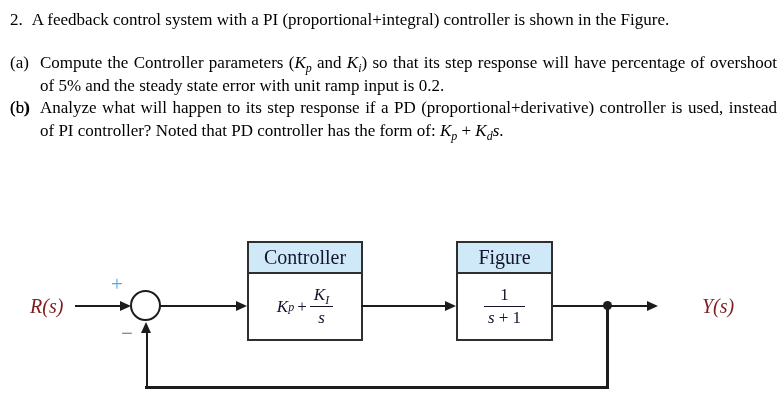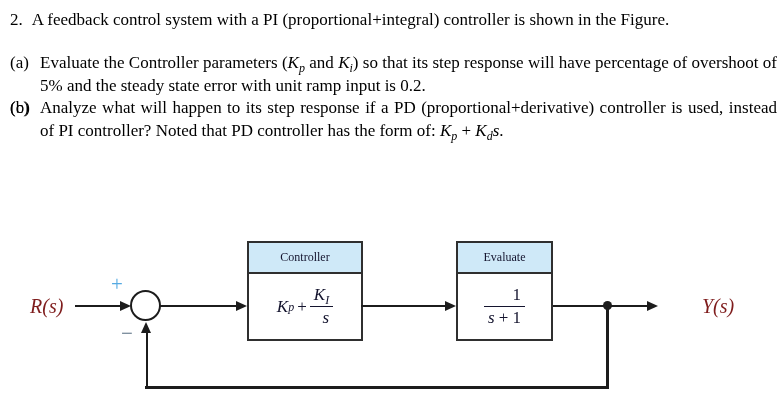--- a/index.html
+++ b/index.html
@@ -49,41 +49,41 @@
   .sign-minus { left: 121px; top: 94px; color: #5d7286; }
   .sig-label { position: absolute; top: 65px; font-size: 20px;
     font-style: italic; color: #7f1d1d; }
   .blk { position: absolute; top: 11px; height: 100px;
     border: 2px solid #2f2f2f; background: #ffffff;
     display: flex; flex-direction: column; }
   .blk-controller { left: 247px; width: 116px; }
   .blk-process { left: 456px; width: 97px; }
   .blk .hdr { height: 31px; background: #cfe9f8; border-bottom: 2px solid #2f2f2f;
     display: flex; align-items: center; justify-content: center;
-    font-size: 12px; color: #14142e; }
+    font-size: 20px; color: #14142e; }
   .blk .bdy { flex: 1; display: flex; align-items: center; justify-content: center;
     font-size: 17px; color: #14142e; }
-  .frac { display: inline-block; text-align: right; vertical-align: middle; }
+  .frac { display: inline-block; text-align: center; vertical-align: middle; }
   .frac .fnum { display: block; padding: 0 4px 1px; }
   .frac .fden { display: block; border-top: 1.6px solid #14142e; padding: 1px 4px 0; }
   .plus-op { padding: 0 3px; }
   .takeoff-dot { position: absolute; left: 603px; top: 71px; width: 9px; height: 9px;
     border-radius: 50%; background: #1c1c1c; }
 </style>
 </head>
 <body>
 
 <div id="page">
 
   <div id="text-block">
     <p class="intro"><span class="num">2.</span><span>A feedback control system with a PI (proportional+integral) controller is shown in the Figure.</span></p>
 
     <div class="items">
 
-      <p class="item"><span class="lbl">(a)</span><span>Evaluate the Controller parameters (</span><span class="mi">K</span><sub class="msub mi">p</sub><span> and </span><span class="mi">K</span><sub class="msub mi">i</sub><span>) so that its step response will have percentage of overshoot of 5% and the steady state error with unit ramp input is 0.2.</span></p>
+      <p class="item"><span class="lbl">(a)</span><span>Compute the Controller parameters (</span><span class="mi">K</span><sub class="msub mi">p</sub><span> and </span><span class="mi">K</span><sub class="msub mi">i</sub><span>) so that its step response will have percentage of overshoot of 5% and the steady state error with unit ramp input is 0.2.</span></p>
 
       <p class="item"><span class="lbl">(b)</span></p>
 
       <p class="item"><span class="lbl">(c)</span><span>Analyze what will happen to its step response if a PD (proportional+derivative) controller is used, instead of PI controller? Noted that PD controller has the form of: </span><span class="mi">K</span><sub class="msub mi">p</sub><span> + </span><span class="mi">K</span><sub class="msub mi">d</sub><span class="mi">s</span><span>.</span></p>
 
     </div>
   </div>
 
   <div id="diagram">
 
@@ -108,21 +108,21 @@
             <span class="fnum"><span class="mi">K</span><sub class="msub mi">I</sub></span>
             <span class="fden mi">s</span>
           </span>
         </div>
     </div>
 
     <div class="line" style="left:361px; top:74.7px; width:84px; height:2.6px;"></div>
     <div class="arrow-r" style="left:445px; top:70.5px;"></div>
 
     <div class="blk blk-process">
-      <div class="hdr">Evaluate</div>
+      <div class="hdr">Figure</div>
       <div class="bdy">
           <span class="frac">
             <span class="fnum">1</span>
             <span class="fden"><span class="mi">s</span><span> + 1</span></span>
           </span>
         </div>
     </div>
 
     <div class="line" style="left:553px; top:74.7px; width:94px; height:2.6px;"></div>
     <div class="takeoff-dot"></div>

